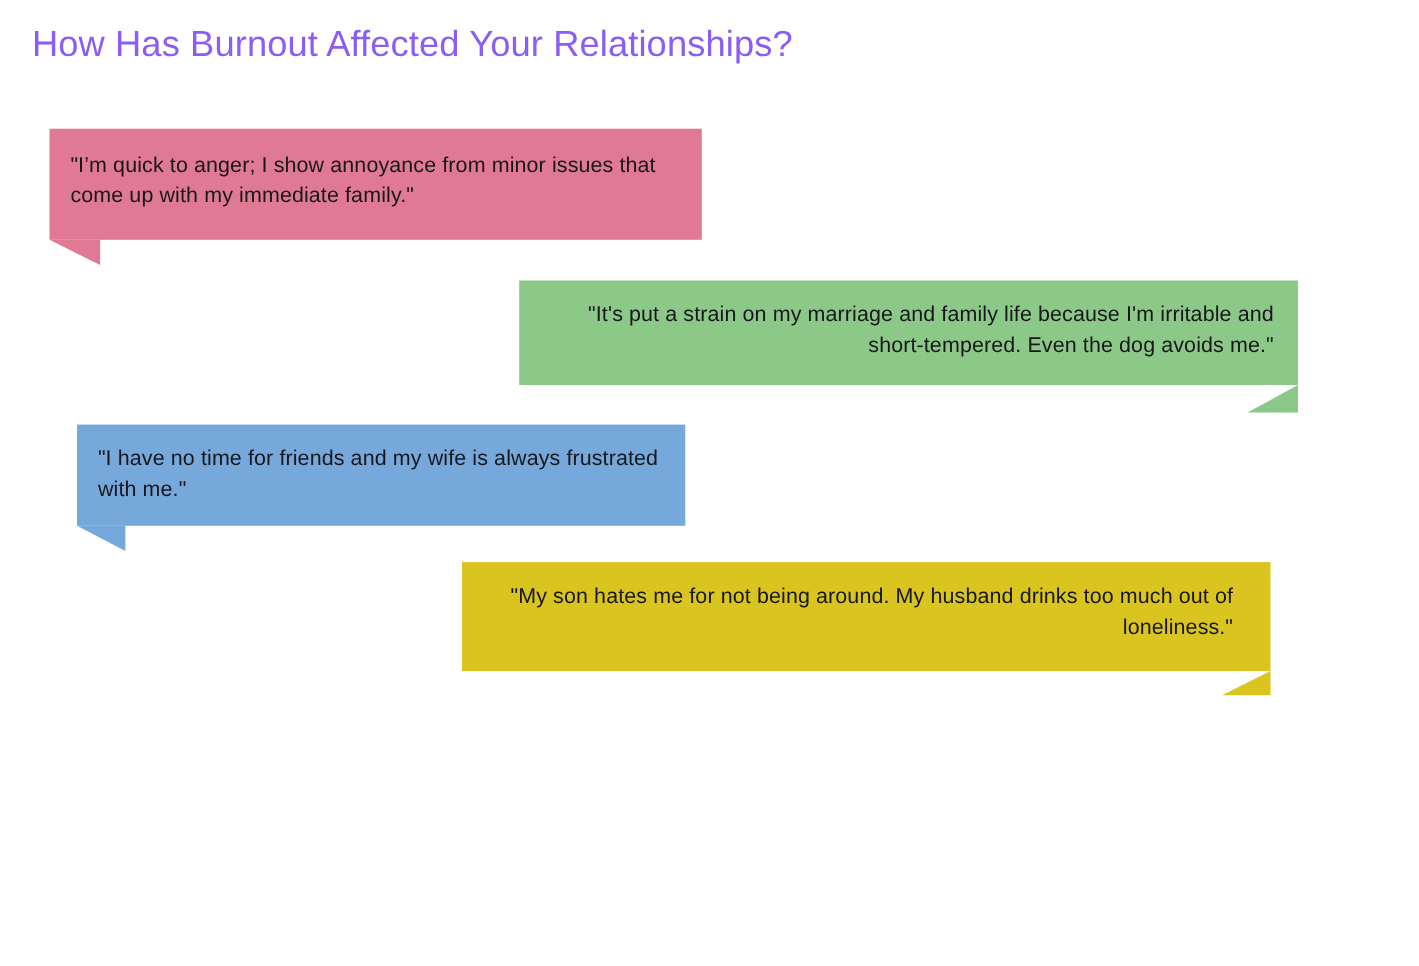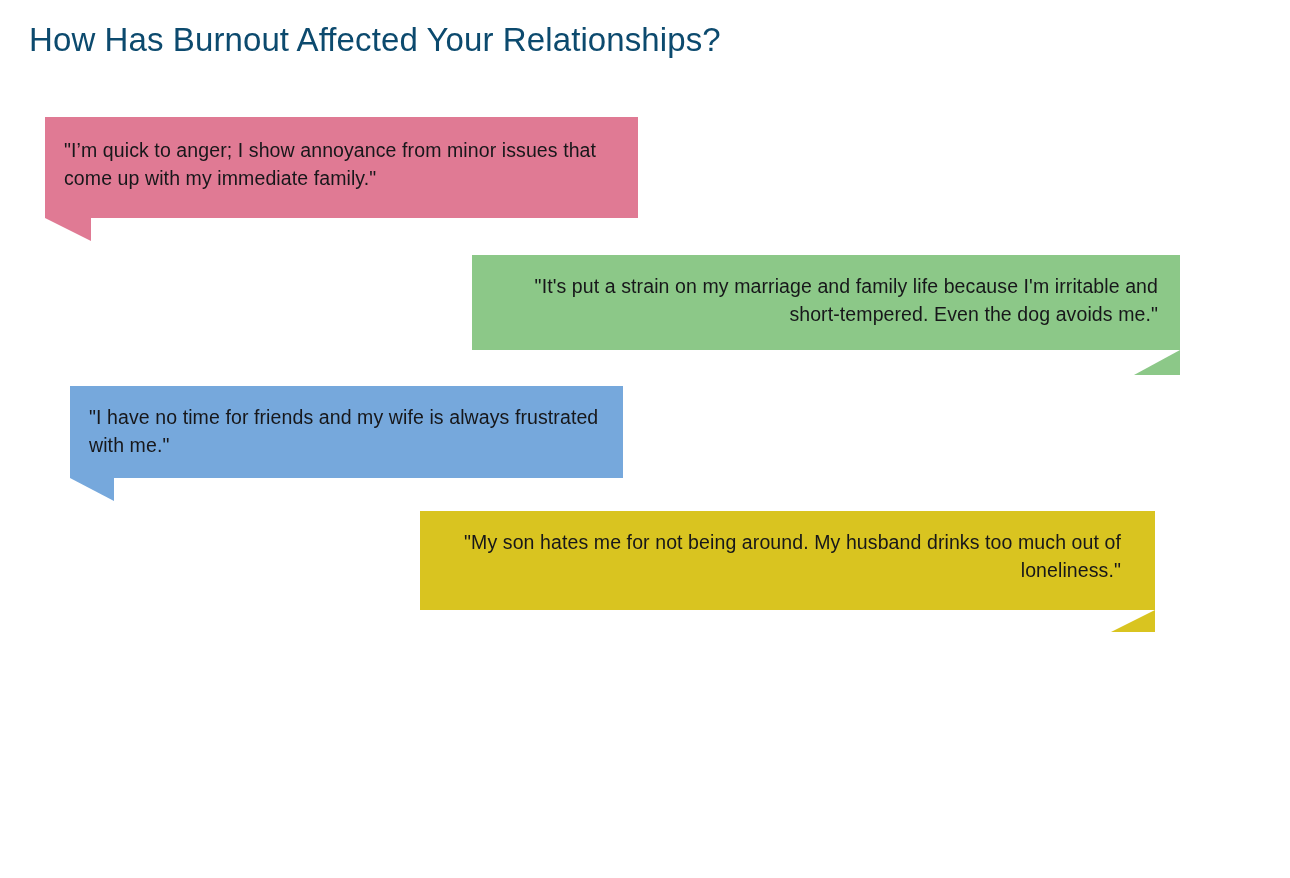--- a/index.html
+++ b/index.html
@@ -15,21 +15,21 @@
     position: relative;
   }
 
   #page-title {
     position: absolute;
     left: 29px;
     top: 21px;
     font-size: 33px;
     font-weight: 400;
     letter-spacing: 0.1px;
-    color: #0c4a6e;
+    color: #8b5cf6;
     white-space: nowrap;
   }
 
   .bubble {
     position: absolute;
     box-sizing: border-box;
   }
 
   .bubble-body {
     position: relative;

